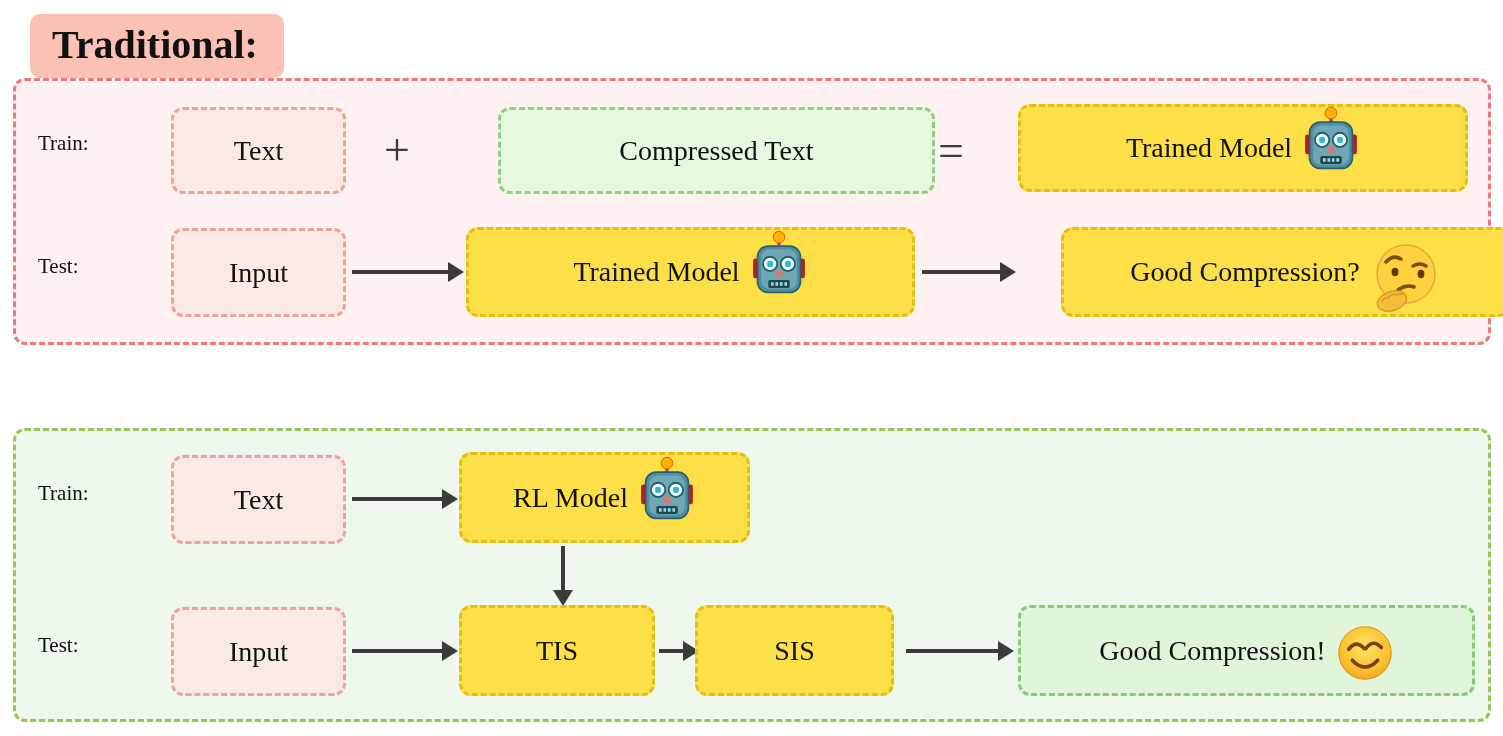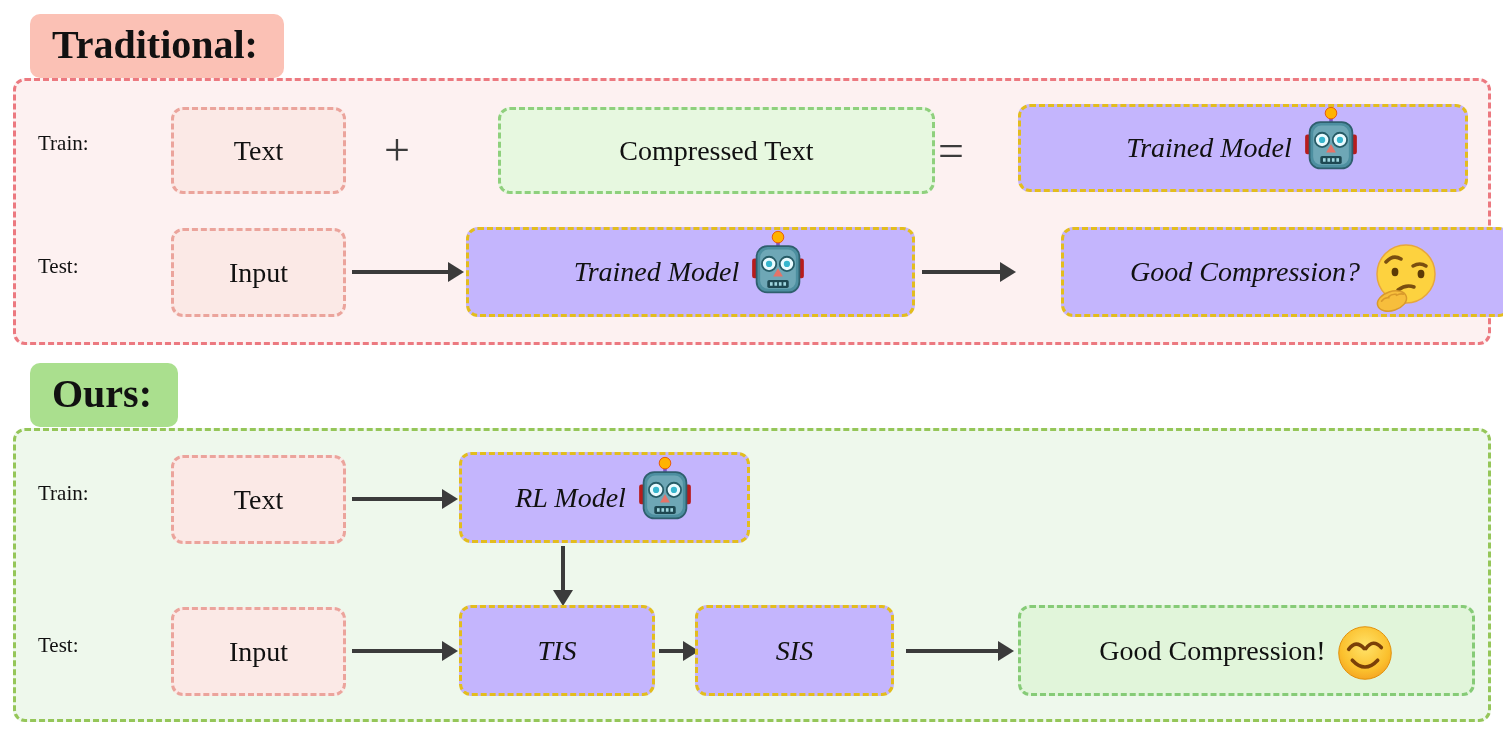--- a/index.html
+++ b/index.html
@@ -46,21 +46,21 @@
     box-sizing:border-box;
     display:flex;align-items:center;justify-content:center;
     gap:10px;
     border-radius:12px;
     font-size:28px;
     z-index:4;
     white-space:nowrap;
   }
   .box-pink  {background:#fbe9e6;border:3px dashed #eba49c;}
   .box-green {background:#e7f8e0;border:3px dashed #8fd07d;margin-left:40px;}
-  .box-yellow{background:#c4b5fd;border:3px dashed #e3bd1d;font-style:italic;}
+  .box-yellow{background:#fde047;border:3px dashed #e3bd1d;}
   .box-lgreen{background:#e1f5da;border:3px dashed #86cb77;}
   .op{
     position:absolute;
     font-size:46px;line-height:1;color:#3b3b3b;
     z-index:4;
   }
   .harrow{
     position:absolute;height:4px;background:#3b3b3b;z-index:4;
   }
   .harrow::after{
@@ -168,21 +168,20 @@
       <ellipse cx="25" cy="31" rx="3.4" ry="4.2" fill="#5C3A06"></ellipse>
       <ellipse cx="51" cy="33" rx="3.4" ry="4.2" fill="#5C3A06"></ellipse>
       <path d="M28 49 q8 -6 16 -3" stroke="#7A4F10" stroke-width="3.5" fill="none" stroke-linecap="round"></path>
       <g transform="rotate(-18 22 60)">
         <ellipse cx="22" cy="60" rx="15" ry="9.5" fill="#F7BE3C" stroke="#D99A2B" stroke-width="1.5"></ellipse>
         <path d="M12 57 q4 -3 8 -1 M20 55 q4 -2 8 0 M28 56 q4 -1 7 1" stroke="#D99A2B" stroke-width="1.6" fill="none" stroke-linecap="round"></path>
       </g>
     </svg>
   </div>
 
-  <div class="section-label label-ours">Ours:</div>
   <div class="outer outer-ours"></div>
 
   <div class="row-label" style="left:38px;top:483px;">Train:</div>
 
   <div class="box box-pink" style="left:171px;top:455px;width:175px;height:89px;">
     <span>Text</span>
   </div>
 
   <div class="harrow" style="left:352px;top:497px;width:92px;"></div>
 

